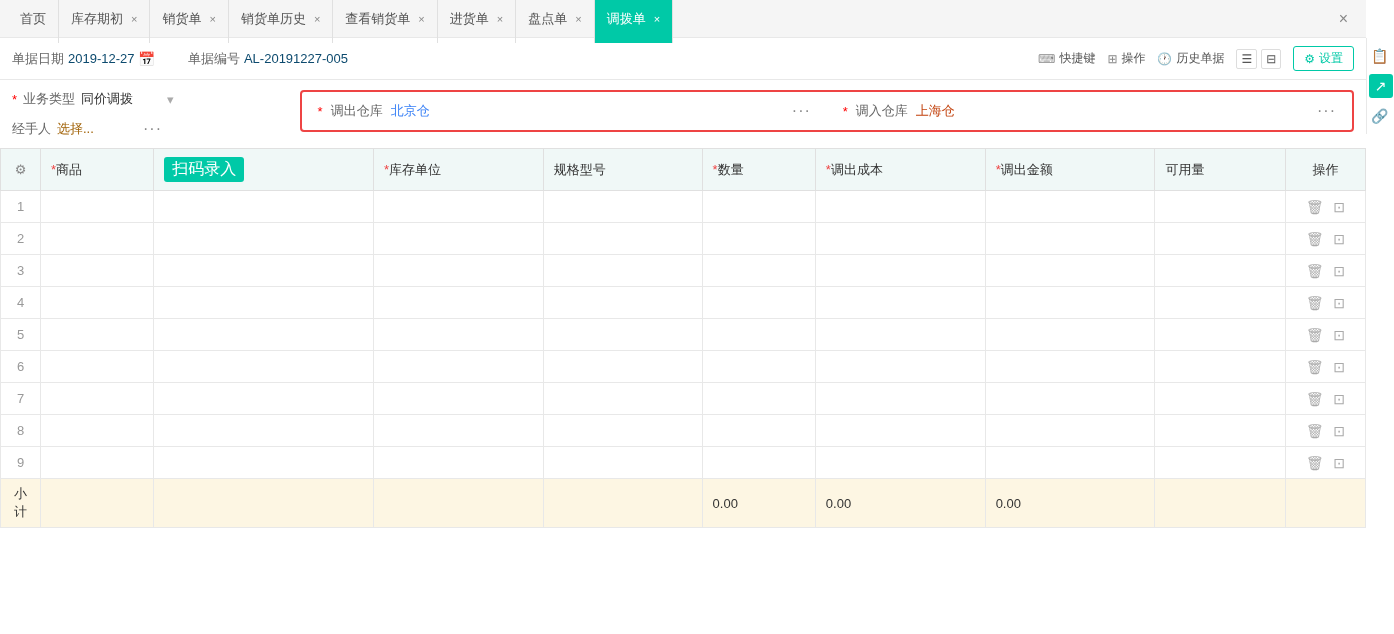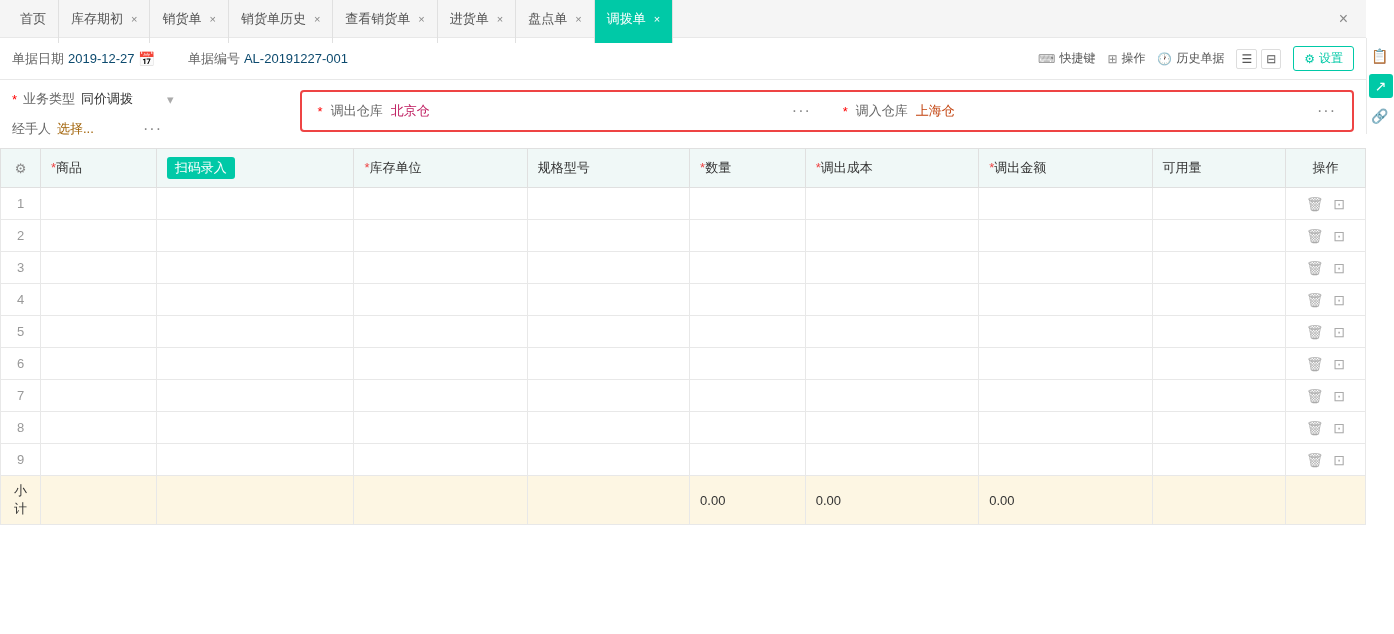--- a/index.html
+++ b/index.html
@@ -68,21 +68,21 @@
       border: 1px solid #e0e0e0; white-space: nowrap; color: #333;
     }
     td {
       padding: 6px 10px; border: 1px solid #e8e8e8;
       color: #333; height: 32px;
     }
     .row-num { color: #999; text-align: center; width: 40px; }
     .subtotal-row td { background: #fdf6e3; color: #333; }
     .scan-btn {
       background: #00c9a7; color: #fff; border: none; border-radius: 3px;
-      padding: 2px 8px; font-size: 13px; cursor: pointer;
+      padding: 2px 8px; font-size: 16px; cursor: pointer;
     }
     .required-col { color: #e44; }
     .col-ops { text-align: center; }
     .op-icon { color: #aaa; cursor: pointer; margin: 0 3px; font-size: 14px; }
     .gear-col { width: 36px; text-align: center; color: #888; }
 
     
     .right-panel {
       position: fixed; right: 0; top: 38px; display: flex; flex-direction: column;
       background: #fff; border-left: 1px solid #e8e8e8; width: 28px; align-items: center;
@@ -137,21 +137,21 @@
   </div>
 
   <div class="toolbar">
     <div class="toolbar-item">
       <span class="toolbar-label">单据日期</span>
       <span class="toolbar-value">2019-12-27</span>
       <span class="toolbar-icon">📅</span>
     </div>
     <div class="toolbar-item">
       <span class="toolbar-label">单据编号</span>
-      <span class="toolbar-value">AL-20191227-001</span>
+      <span class="toolbar-value">AL-20191227-005</span>
     </div>
     <div class="toolbar-right">
       <div class="toolbar-right-item">
         <span class="icon">⌨</span>
         <span>快捷键</span>
       </div>
       <div class="toolbar-right-item">
         <span class="icon">⊞</span>
         <span>操作</span>
       </div>
@@ -184,21 +184,21 @@
         <span class="form-label">经手人</span>
         <span class="form-value" style="color:#a16207;">选择...</span>
         <span class="more-dots">···</span>
       </div>
     </div>
 
     <div class="highlight-box">
       <div class="highlight-field">
         <span class="required-star">*</span>
         <span class="form-label">调出仓库</span>
-        <span class="form-value" style="color:#be185d;">北京仓</span>
+        <span class="form-value" style="color:#3b82f6;">北京仓</span>
         <span style="margin-left:auto;" class="more-dots">···</span>
       </div>
       <div class="highlight-field">
         <span class="required-star">*</span>
         <span class="form-label">调入仓库</span>
         <span class="form-value" style="color:#c2410c;">上海仓</span>
         <span style="margin-left:auto;" class="more-dots">···</span>
       </div>
     </div>
   </div>

